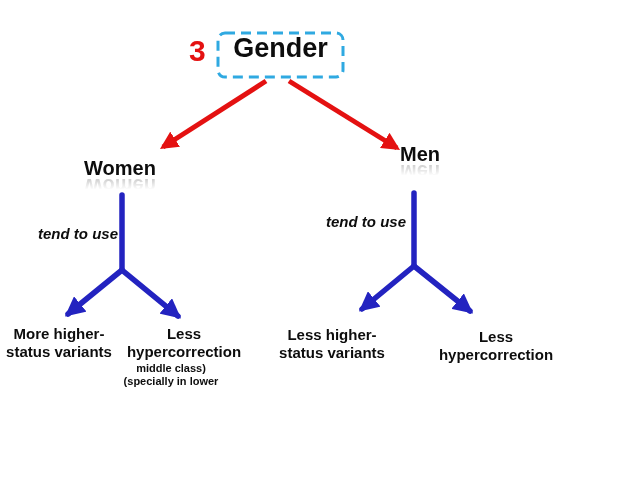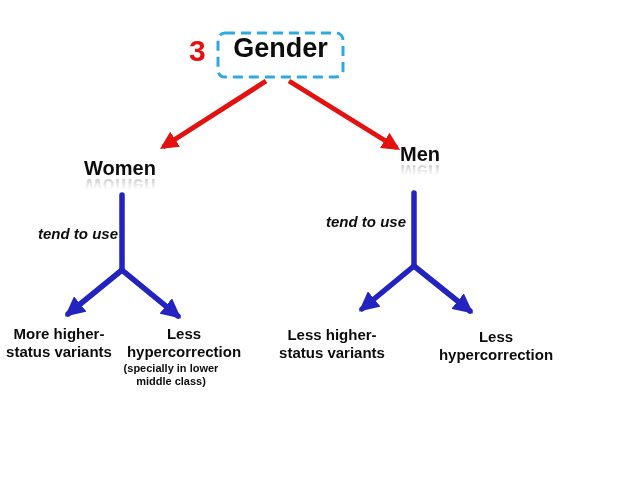--- a/index.html
+++ b/index.html
@@ -100,22 +100,22 @@
     <span>More higher-</span>
     <span>status variants</span>
   </div>
 
   <div class="abs centered leaf leaf-2">
     <span>Less</span>
     <span>hypercorrection</span>
   </div>
 
   <div class="abs centered subnote">
+    <span>middle class)</span>
     <span>(specially in lower</span>
-    <span>middle class)</span>
   </div>
 
   <div class="abs centered leaf leaf-3">
     <span>Less higher-</span>
     <span>status variants</span>
   </div>
 
   <div class="abs centered leaf leaf-4">
     <span>Less</span>
     <span>hypercorrection</span>

